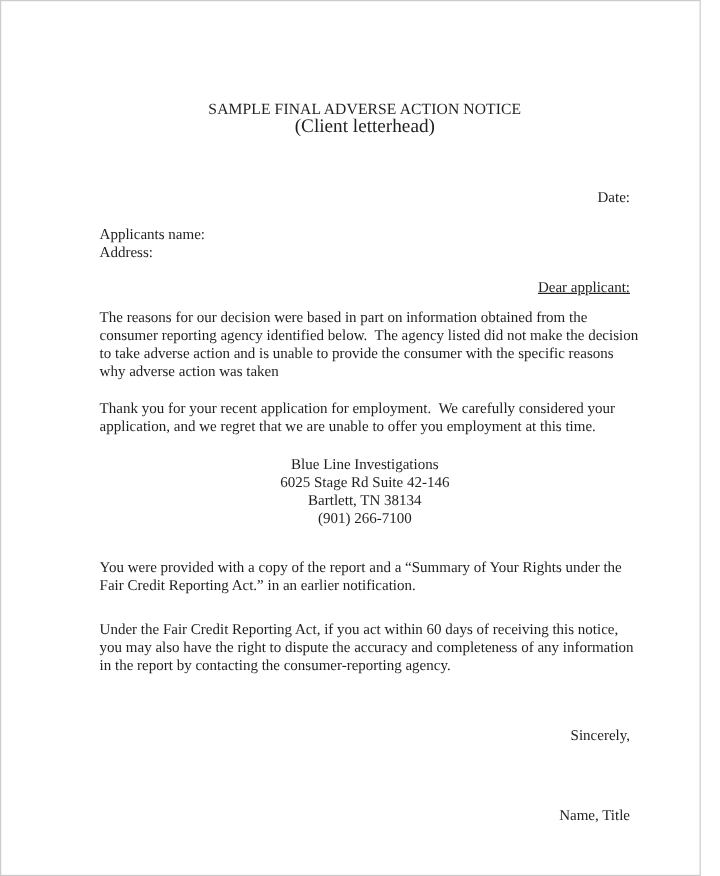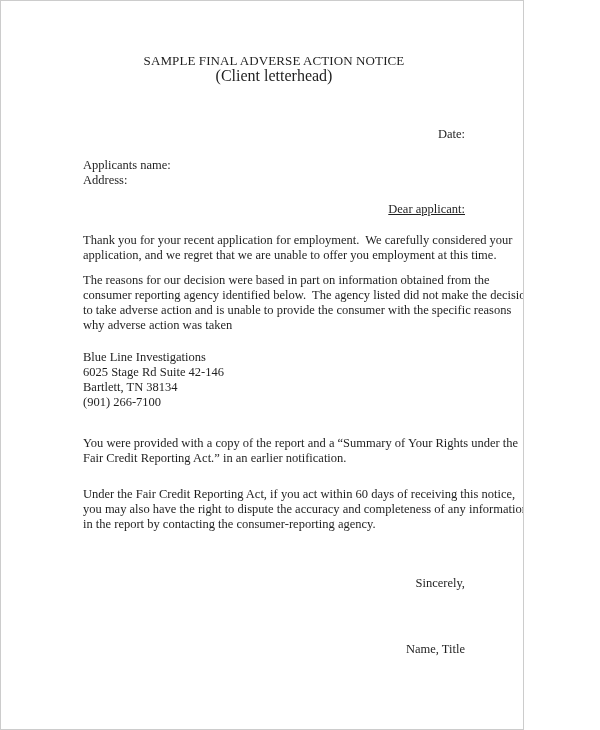--- a/index.html
+++ b/index.html
@@ -2,25 +2,25 @@
 <html><head>
 <meta charset="utf-8">
 <style>
   html, body {
     margin: 0;
     padding: 0;
     background: #ffffff;
   }
   .page {
     box-sizing: border-box;
-    width: 524px;
+    width: 584px;
     height: 730px;
     background: #ffffff;
     border: 1px solid #cccccc;
-    padding: 52px 58px 0 82px;
+    padding: 82px 58px 0 82px;
     font-family: "Liberation Serif", "DejaVu Serif", serif;
     font-size: 12.5px;
     line-height: 15px;
     color: #1f1f1f;
     overflow: hidden;
   }
   .heading {
     text-align: center;
   }
   .heading-title {
@@ -34,20 +34,21 @@
   }
   .line {
     white-space: pre;
     text-align: right;
   }
   .para {
     white-space: pre;
   }
   .centered {
     white-space: pre;
+    text-align: center;
   }
   
   .date-line        { margin-top: 44px; }
   .applicant-block  { margin-top: 16px; }
   .salutation-line  { margin-top: 14px; text-decoration: underline; }
   .para-thankyou    { margin-top: 16px; }
   .para-reasons     { margin-top: 10px; }
   .agency-block     { margin-top: 17px; }
   .para-rights      { margin-top: 26px; }
   .para-dispute     { margin-top: 21px; }
@@ -64,27 +65,27 @@
     <div class="heading-subtitle">(Client letterhead)</div>
   </div>
 
   <div class="line date-line">Date:</div>
 
   <div class="para applicant-block">Applicants name:
 Address:</div>
 
   <div class="line salutation-line">Dear applicant:</div>
 
-  <div class="para para-thankyou">Thank you for your recent application for employment.  We carefully considered your
-application, and we regret that we are unable to offer you employment at this time.</div>
-
   <div class="para para-reasons">The reasons for our decision were based in part on information obtained from the
 consumer reporting agency identified below.  The agency listed did not make the decision
 to take adverse action and is unable to provide the consumer with the specific reasons
 why adverse action was taken</div>
+
+  <div class="para para-thankyou">Thank you for your recent application for employment.  We carefully considered your
+application, and we regret that we are unable to offer you employment at this time.</div>
 
   <div class="centered agency-block">Blue Line Investigations
 6025 Stage Rd Suite 42-146
 Bartlett, TN 38134
 (901) 266-7100</div>
 
   <div class="para para-rights">You were provided with a copy of the report and a “Summary of Your Rights under the
 Fair Credit Reporting Act.” in an earlier notification.</div>
 
   <div class="para para-dispute">Under the Fair Credit Reporting Act, if you act within 60 days of receiving this notice,

